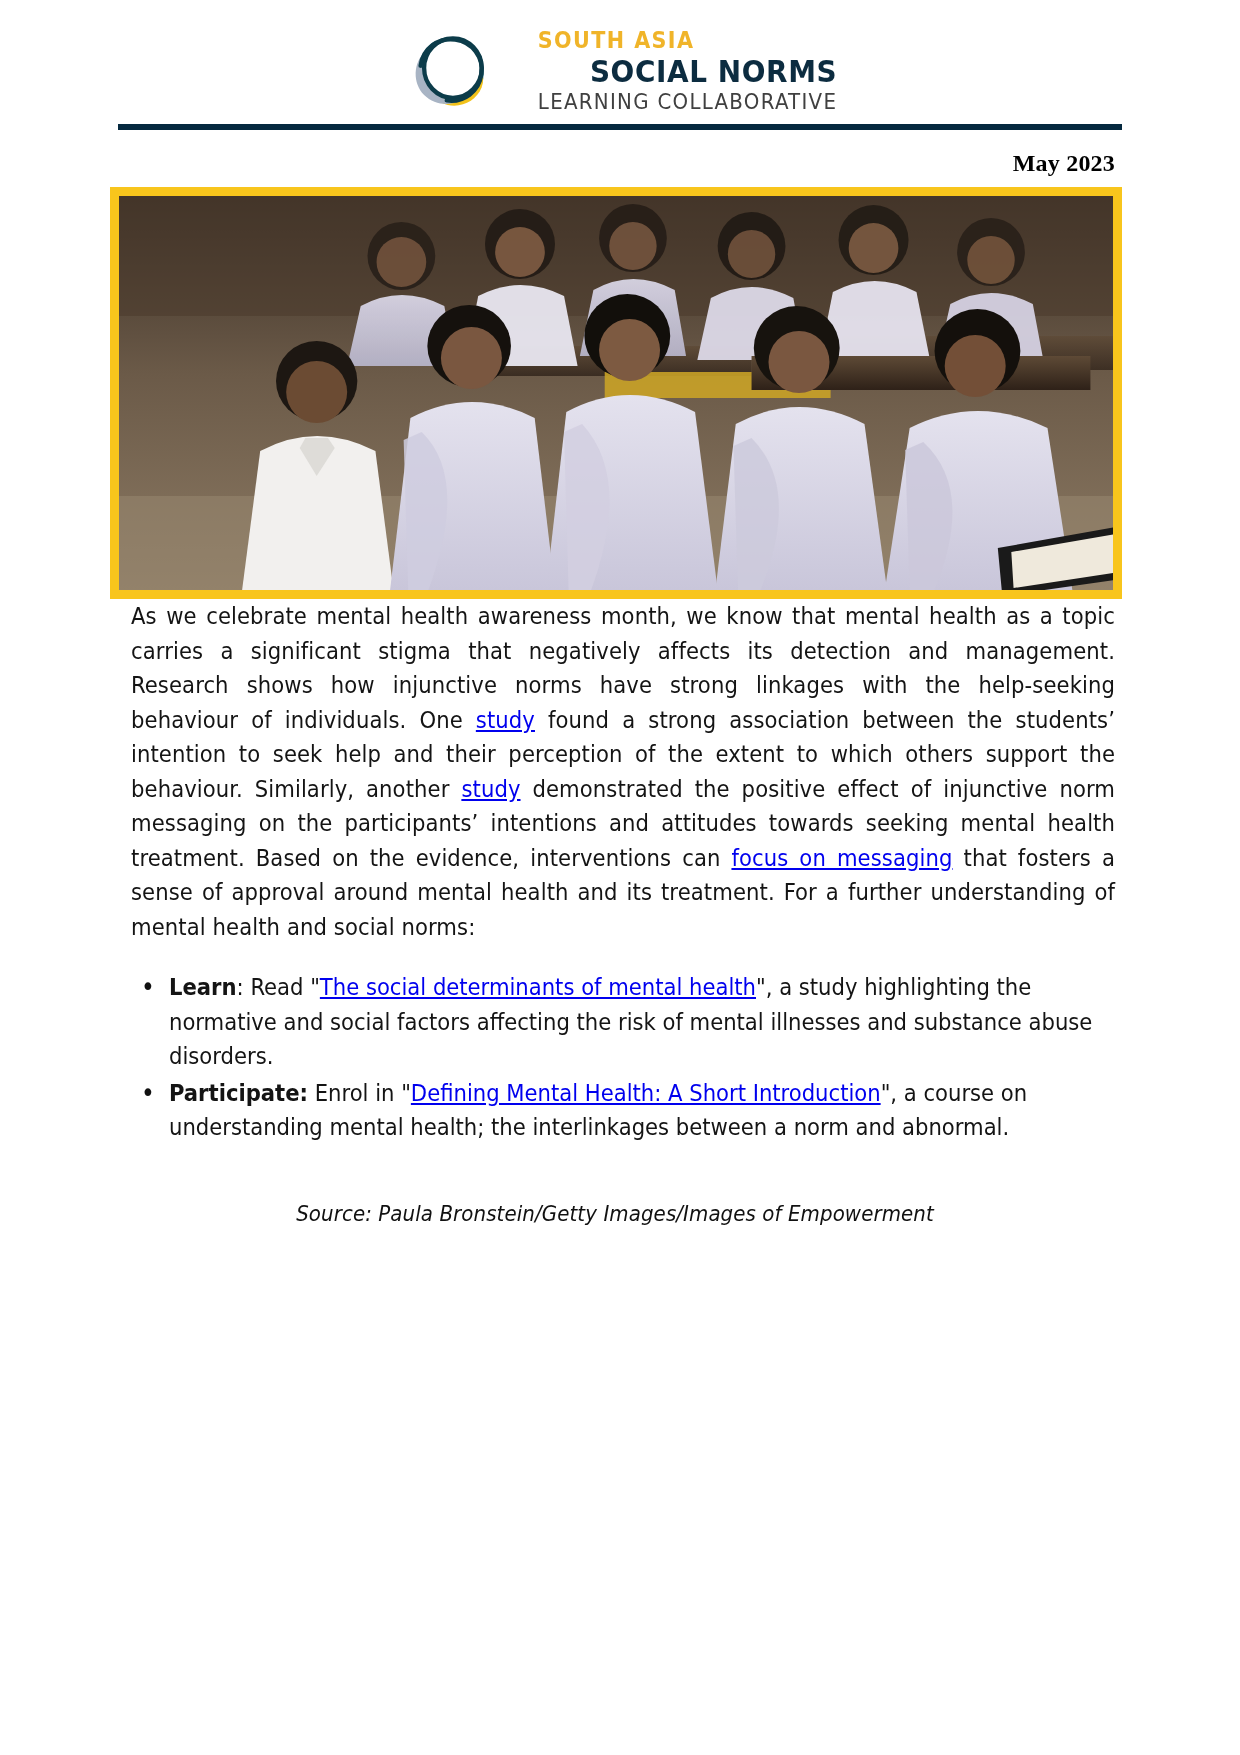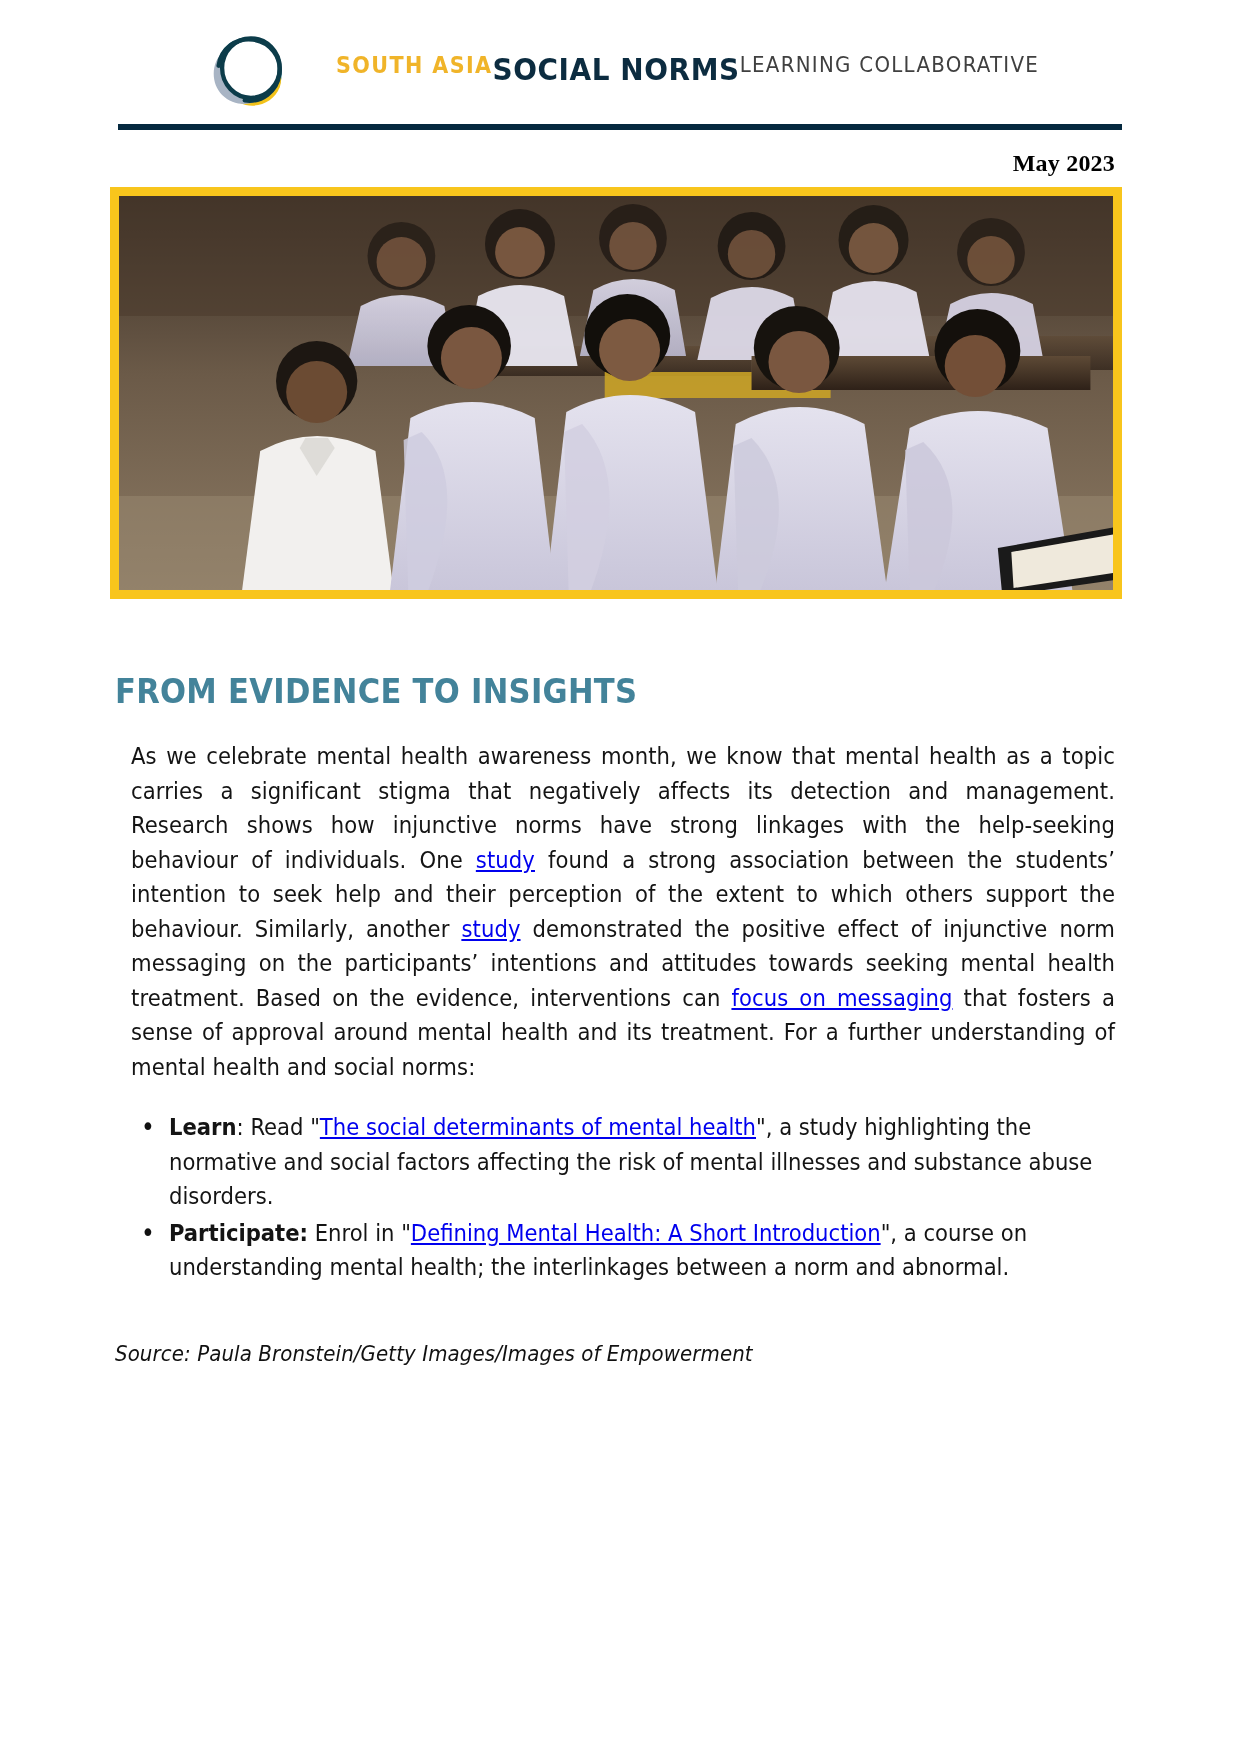--- a/index.html
+++ b/index.html
@@ -24,21 +24,21 @@
   
   .logo-block {
     display: flex;
     align-items: center;
     justify-content: center;
     gap: 18px;
     padding-top: 30px;
     height: 110px;
   }
   .logo-mark { width: 96px; height: 96px; flex: none; }
-  .logo-text { display: flex; flex-direction: row; line-height: 1; padding-top: 2px; margin-left: 21px; }
+  .logo-text { display: flex; flex-direction: column; line-height: 1; padding-top: 2px; margin-left: 21px; }
   .logo-l1 {
     font-family: "DejaVu Sans Condensed", "Liberation Sans Narrow", "Liberation Sans", sans-serif;
     font-weight: 700;
     font-size: 23px;
     letter-spacing: 1.4px;
     color: #F0B429;
     margin-bottom: 4px;
   }
   .logo-l2 {
     font-family: "DejaVu Sans Condensed", "Liberation Sans Narrow", "Liberation Sans", sans-serif;
@@ -138,21 +138,21 @@
     left: -28px;
     top: -1px;
     font-size: 26px;
     line-height: 1.4;
     color: #111;
   }
   .lbl { font-weight: 700; }
 
   .source {
     margin: 56px 125px 0 115px;
-    text-align: left;
+    text-align: center;
     font-style: italic;
     font-size: 22px;
     color: #111;
     letter-spacing: 0.1px;
   }
 </style>
 </head>
 <body>
 
 <div class="page">
@@ -264,21 +264,20 @@
         <path d="M712 246 q46 48 10 148 l-22 0 l-4 -140 z" fill="#cbc8da" opacity="0.85"></path>
 
         <path d="M778 352 l110 -22 l6 52 l-112 18 z" fill="#1a1a1a"></path>
         <path d="M790 356 l92 -18 l4 38 l-94 16 z" fill="#efe9dc"></path>
       </g>
     </svg>
   </div>
 
   <div class="content">
 
-    <h2 class="section-heading">FROM EVIDENCE TO INSIGHTS</h2>
 
     <p class="body-text"><span>As we celebrate mental health awareness month, we know that mental health as a topic carries a significant stigma that negatively affects its detection and management. Research shows how injunctive norms have strong linkages with the help-seeking behaviour of individuals. One </span><a class="u" href="#">study</a><span> found a strong association between the students’ intention to seek help and their perception of the extent to which others support the behaviour. Similarly, another </span><a class="u" href="#">study</a><span> demonstrated the positive effect of injunctive norm messaging on the participants’ intentions and attitudes towards seeking mental health treatment. Based on the evidence, interventions can </span><a class="u" href="#">focus on messaging</a><span> that fosters a sense of approval around mental health and its treatment. For a further understanding of mental health and social norms:</span></p>
 
     <ul class="link-list">
       <li><span class="lbl">Learn</span><span>: Read "</span><a class="u" href="#">The social determinants of mental health</a><span>", a study highlighting the normative and social factors affecting the risk of mental illnesses and substance abuse disorders.</span></li>
       <li><span class="lbl">Participate:</span><span> Enrol in "</span><a class="u" href="#">Defining Mental Health: A Short Introduction</a><span>", a course on understanding mental health; the interlinkages between a norm and abnormal.</span></li>
     </ul>
   </div>
 
   <div class="source">Source: Paula Bronstein/Getty Images/Images of Empowerment</div>

